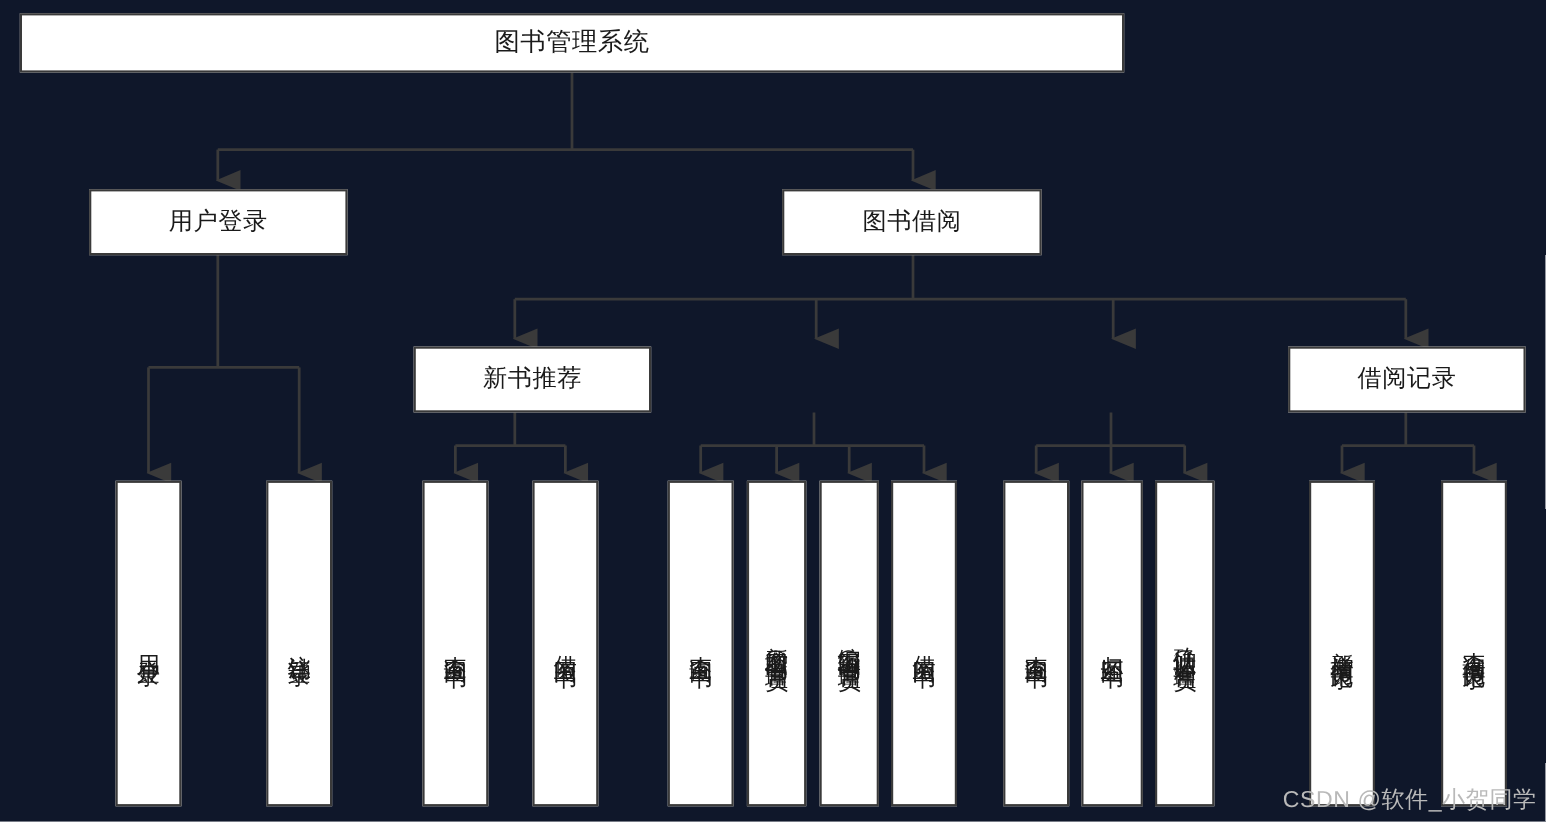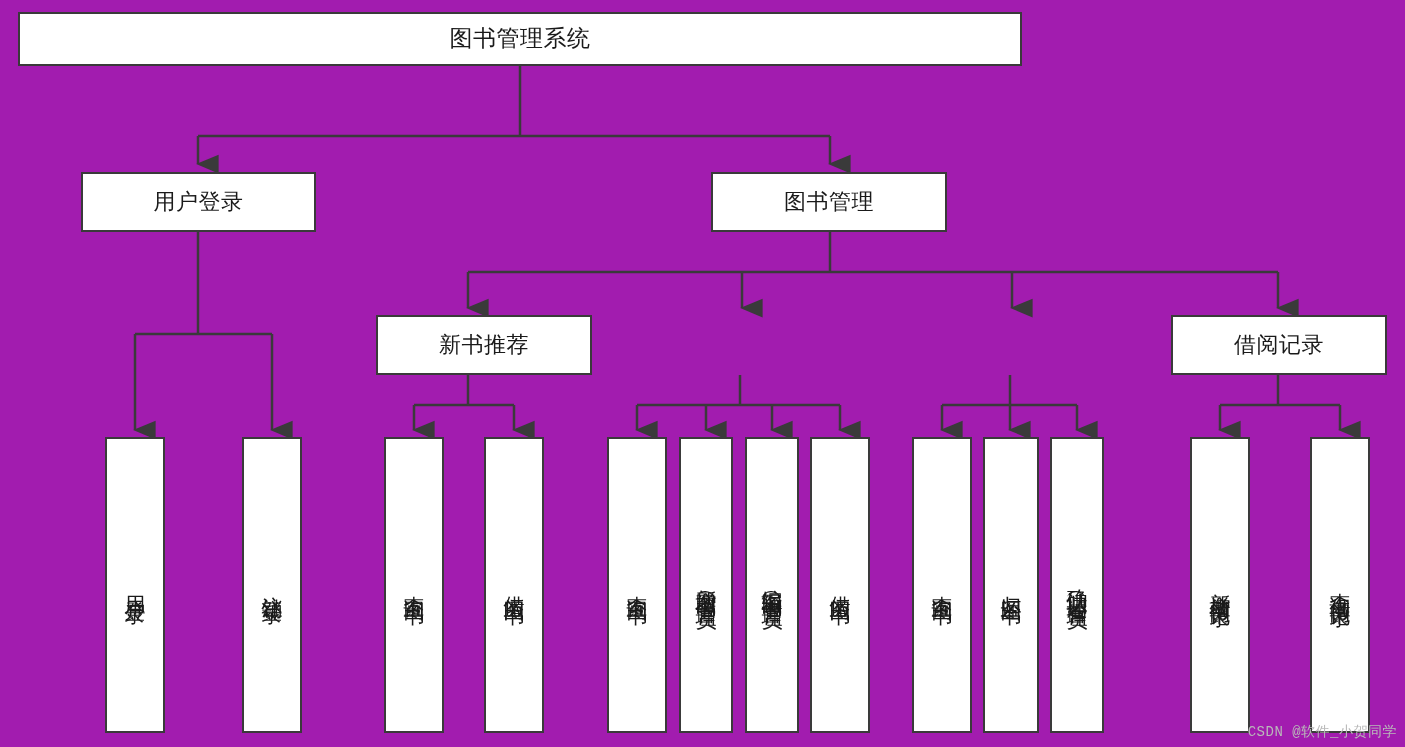--- a/index.html
+++ b/index.html
@@ -8,21 +8,21 @@
     padding: 0;
     background: #ffffff;
   }
   body {
     font-family: "DejaVu Sans", "Liberation Sans", sans-serif;
   }
   #canvas {
     position: relative;
     width: 1405px;
     height: 747px;
-    background: #a21caf;
+    background: #0f172a;
     overflow: hidden;
   }
   svg.connectors {
     position: absolute;
     left: 0;
     top: 0;
     width: 1405px;
     height: 747px;
     pointer-events: none;
   }
@@ -62,25 +62,25 @@
     font-size: 21px;
     line-height: 1.05;
     letter-spacing: 3px;
     white-space: normal;
     max-height: 100%;
   }
   .watermark {
     position: absolute;
     right: 8px;
     bottom: 6px;
-    font-size: 14px;
+    font-size: 21px;
     color: #b9b9b9;
     letter-spacing: 0.5px;
     white-space: nowrap;
-    font-family: Liberation Mono, monospace;
+    font-family: Liberation Sans, sans-serif;
   }
 </style>
 </head>
 <body>
 
 <div id="canvas">
 
   <svg class="connectors" viewBox="0 0 1405 747" xmlns="http://www.w3.org/2000/svg">
     <defs>
       <marker id="arrow" viewBox="0 0 12 12" refX="6" refY="11" markerWidth="9" markerHeight="11" orient="auto-start-reverse">
@@ -133,21 +133,21 @@
 
   <div class="node h-node root" style="left:18px; top:12px; width:1004px; height:54px;">
     <span class="node-label">图书管理系统</span>
   </div>
 
   <div class="node h-node" style="left:81px; top:172px; width:235px; height:60px;">
     <span class="node-label">用户登录</span>
   </div>
 
   <div class="node h-node" style="left:711px; top:172px; width:236px; height:60px;">
-    <span class="node-label">图书管理</span>
+    <span class="node-label">图书借阅</span>
   </div>
 
   <div class="node h-node" style="left:376px; top:315px; width:216px; height:60px;">
     <span class="node-label">新书推荐</span>
   </div>
 
 
 
   <div class="node h-node" style="left:1171px; top:315px; width:216px; height:60px;align-items:center;">
     <span class="node-label">借阅记录</span>

